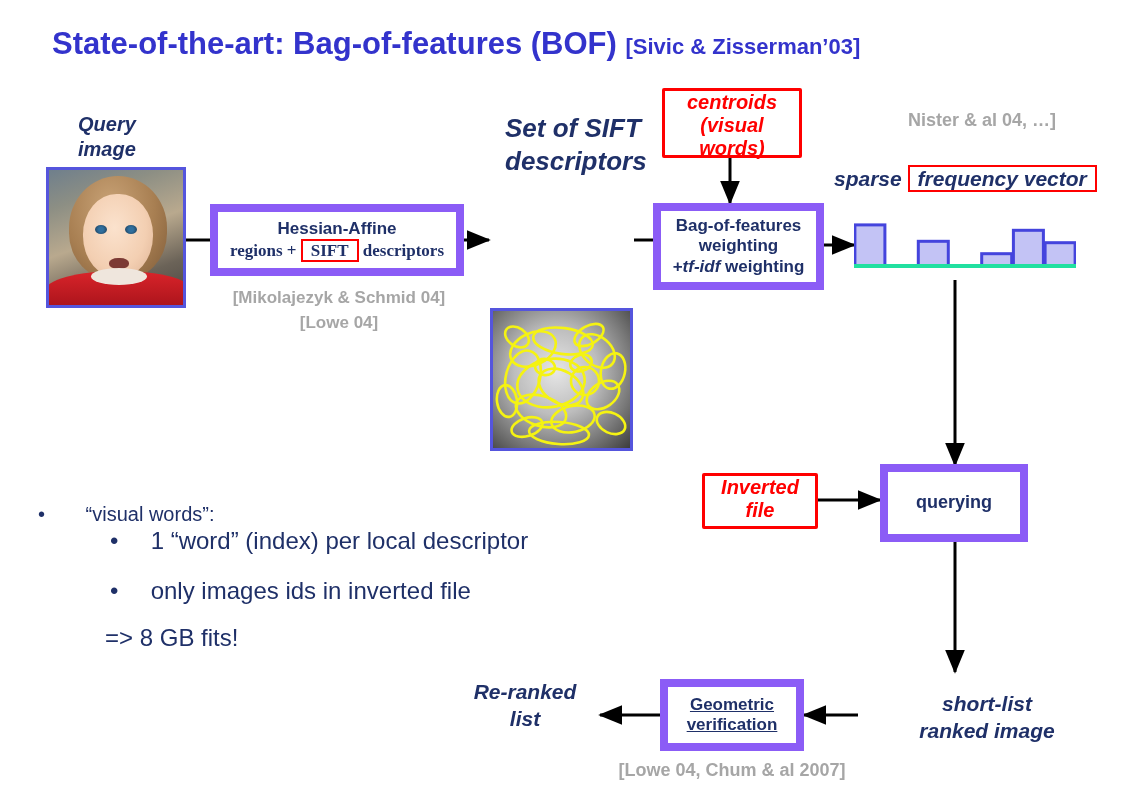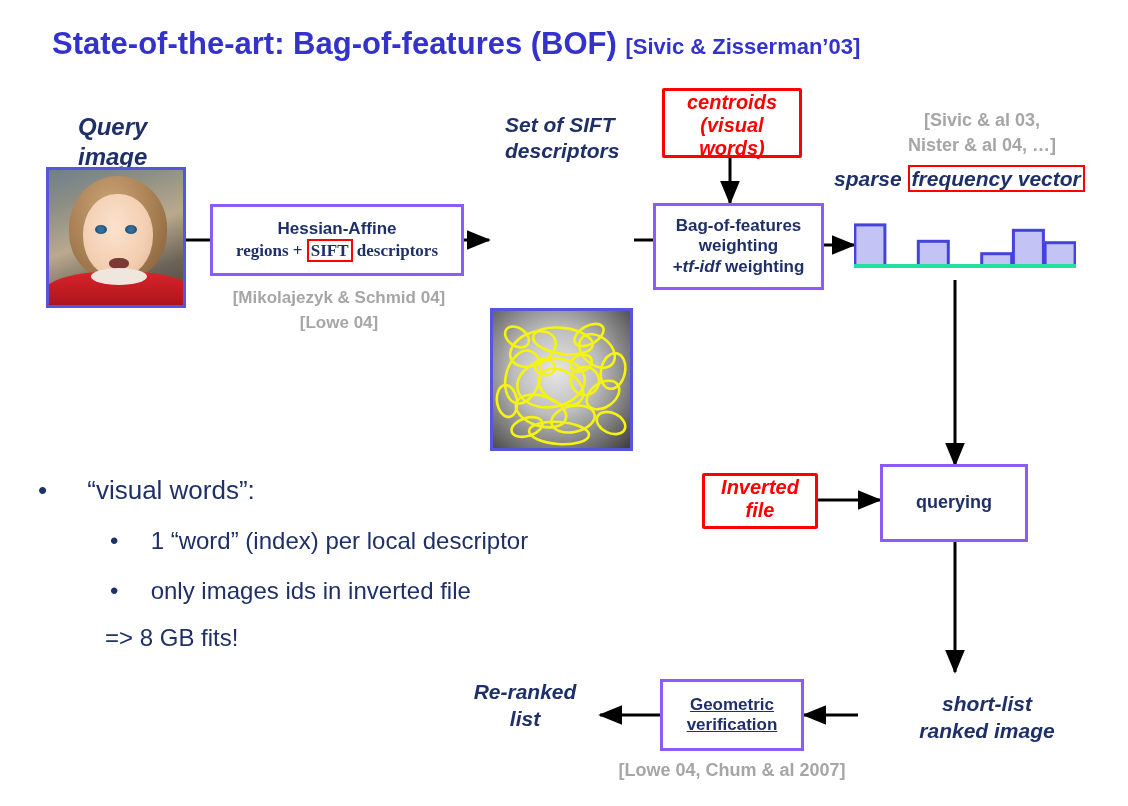--- a/index.html
+++ b/index.html
@@ -16,42 +16,42 @@
     font-size:31px;font-weight:bold;color:#3333cc;white-space:nowrap;
   }
   #title .cite{font-size:22px;}
 
   
   .navy-ital{color:#1f3068;font-style:italic;font-weight:bold;}
   .gray-cite{color:#a6a6a6;font-weight:bold;}
 
   
   .pbox{
-    border:3px solid #8b5cf6;background:#ffffff;
+    border:8px solid #8b5cf6;background:#ffffff;
     color:#1f3068;font-weight:bold;text-align:center;
     display:flex;align-items:center;justify-content:center;
     box-sizing:border-box;line-height:1.18;
   }
   .rbox{
     border:3px solid #ff0000;border-radius:2px;background:#ffffff;
     color:#ff0000;font-weight:bold;font-style:italic;text-align:center;
     display:flex;align-items:flex-start;justify-content:center;
     box-sizing:border-box;line-height:1.15;
   }
-  .redoutline{border:2px solid #ff0000;padding:0 2px;}
+  .redoutline{border:2px solid #ff0000;padding:0 8px;}
 
   
   .imgframe{border:3px solid #5555dd;box-sizing:border-box;overflow:hidden;position:relative;}
 
   
   #arrows{left:0;top:0;width:1128px;height:806px;pointer-events:none;}
 
   
   .bullet-row{position:absolute;color:#1f3068;}
-  .b1{font-size:26px;}
+  .b1{font-size:20px;margin-top:28px;}
   .b2{font-size:24px;}
   .dot{display:inline-block;width:18px;}
 </style>
 </head>
 <body>
 
 <div class="abs" id="title">
   <span>State-of-the-art: Bag-of-features (BOF)</span>
   <span class="cite">[Sivic &amp; Zisserman’03]</span>
 </div>
@@ -77,21 +77,21 @@
 
   <line x1="818" y1="500" x2="880" y2="500" stroke="#000" stroke-width="3" marker-end="url(#ah)"></line>
 
   <line x1="955" y1="541" x2="955" y2="672" stroke="#000" stroke-width="3" marker-end="url(#ah)"></line>
 
   <line x1="858" y1="715" x2="804" y2="715" stroke="#000" stroke-width="3" marker-end="url(#ah)"></line>
 
   <line x1="660" y1="715" x2="600" y2="715" stroke="#000" stroke-width="3" marker-end="url(#ah)"></line>
 </svg>
 
-<div class="abs navy-ital" style="left:78px;top:112px;font-size:24px;line-height:1.25;">
+<div class="abs navy-ital" style="left:78px;top:112px;font-size:20px;line-height:1.25;">
   <div>Query</div>
   <div>image</div>
 </div>
 
 <div class="abs imgframe" style="left:46px;top:167px;width:140px;height:141px;">
 
   <div class="abs" style="left:0;top:0;width:100%;height:100%;
        background:linear-gradient(160deg,#6f7f8c 0%,#8d8f84 22%,#b9a98e 48%,#6b6358 75%,#4a4440 100%);"></div>
 
   <div class="abs" style="left:20px;top:6px;width:98px;height:104px;border-radius:50% 50% 45% 45%;
@@ -121,21 +121,21 @@
       <span>regions + </span><span class="redoutline">SIFT</span><span> descriptors</span>
     </div>
   </div>
 </div>
 
 <div class="abs gray-cite" style="left:196px;top:286px;width:286px;text-align:center;font-size:17px;line-height:1.45;">
   <div>[Mikolajezyk &amp; Schmid 04]</div>
   <div>[Lowe 04]</div>
 </div>
 
-<div class="abs navy-ital" style="left:505px;top:112px;font-size:21px;line-height:1.25;">
+<div class="abs navy-ital" style="left:505px;top:112px;font-size:26px;line-height:1.25;">
   <div>Set of SIFT</div>
   <div>descriptors</div>
 </div>
 
 <div class="abs imgframe" style="left:490px;top:167px;width:143px;height:143px;">
   <div class="abs" style="left:0;top:0;width:100%;height:100%;
        background:radial-gradient(ellipse at 46% 44%,#e6e6e6 0%,#bdbdbd 40%,#7a7a7a 72%,#3c3c3c 100%);"></div>
   <svg class="abs" style="left:0;top:0;" width="137" height="137" viewBox="0 0 137 137">
     <g fill="none" stroke="#f5f312" stroke-width="2.6">
       <ellipse cx="40" cy="38" rx="24" ry="16" transform="rotate(-25 40 38)"></ellipse>
@@ -170,21 +170,20 @@
 
 <div class="abs pbox" style="left:653px;top:203px;width:171px;height:87px;font-size:17px;">
   <div>
     <div>Bag-of-features</div>
     <div>weighting</div>
     <div style="white-space:nowrap;"><span>+</span><em>tf-idf</em><span> weighting</span></div>
   </div>
 </div>
 
 <div class="abs gray-cite" style="left:862px;top:108px;width:240px;text-align:center;font-size:18px;line-height:1.4;">
-  <div>[Sivic &amp; al 03,</div>
   <div>Nister &amp; al  04, …]</div>
 </div>
 
 <div class="abs navy-ital" style="left:834px;top:167px;font-size:21px;white-space:nowrap;">
   <span>sparse </span><span class="redoutline">frequency vector</span>
 </div>
 
 <div class="abs" id="histogram" style="left:854px;top:214px;width:222px;height:62px;">
   <svg width="222" height="62" viewBox="0 0 222 62">
     <g id="bars">

